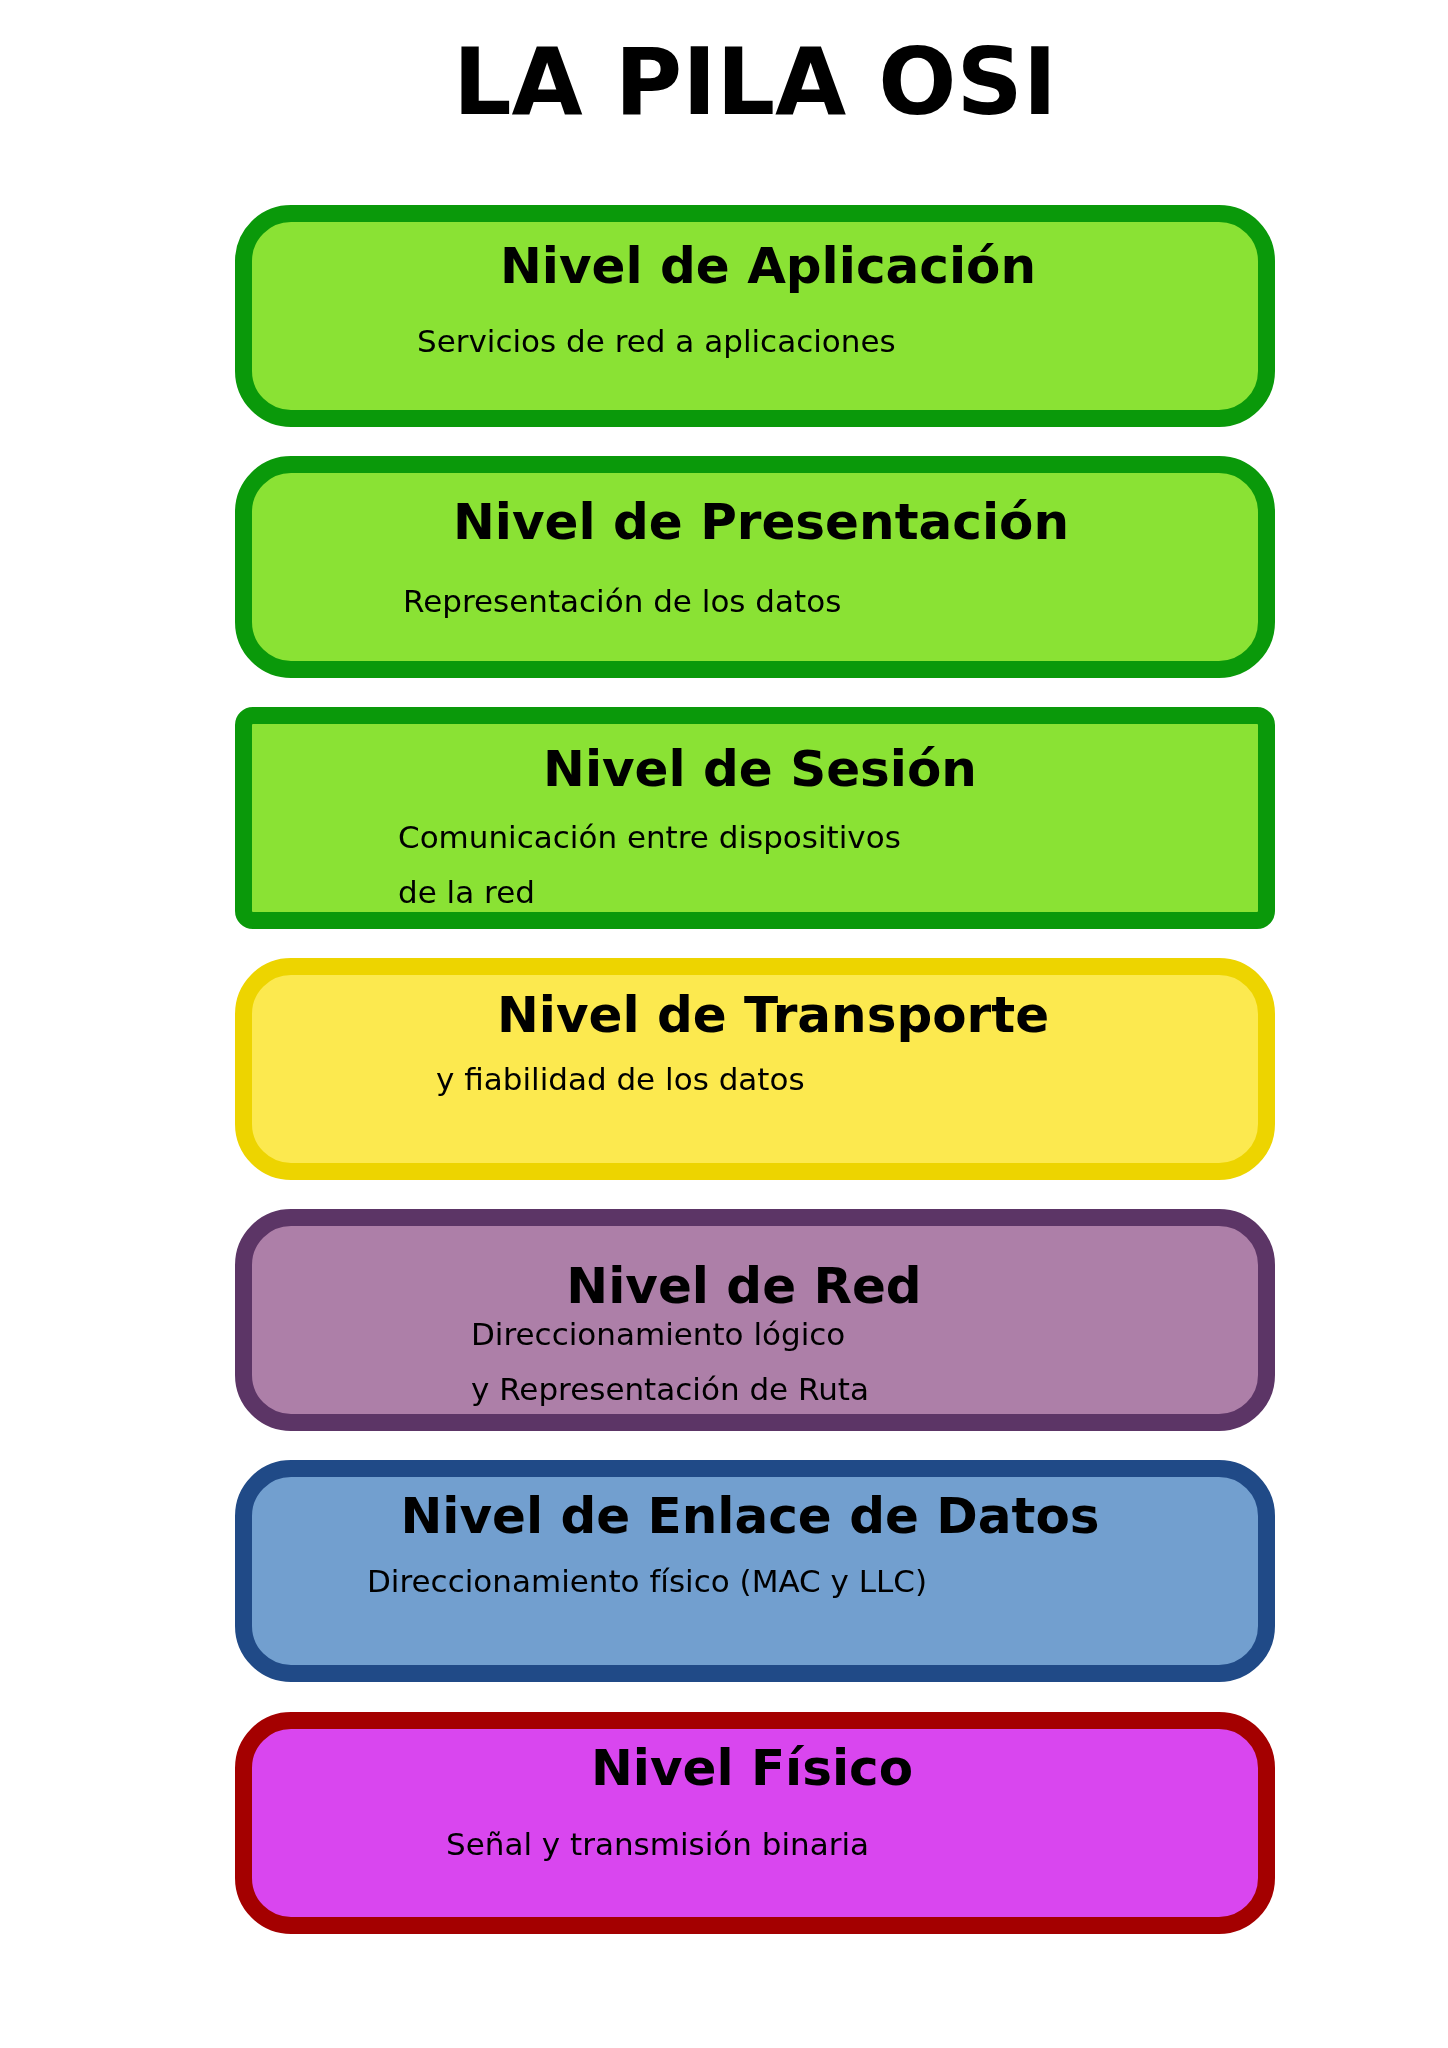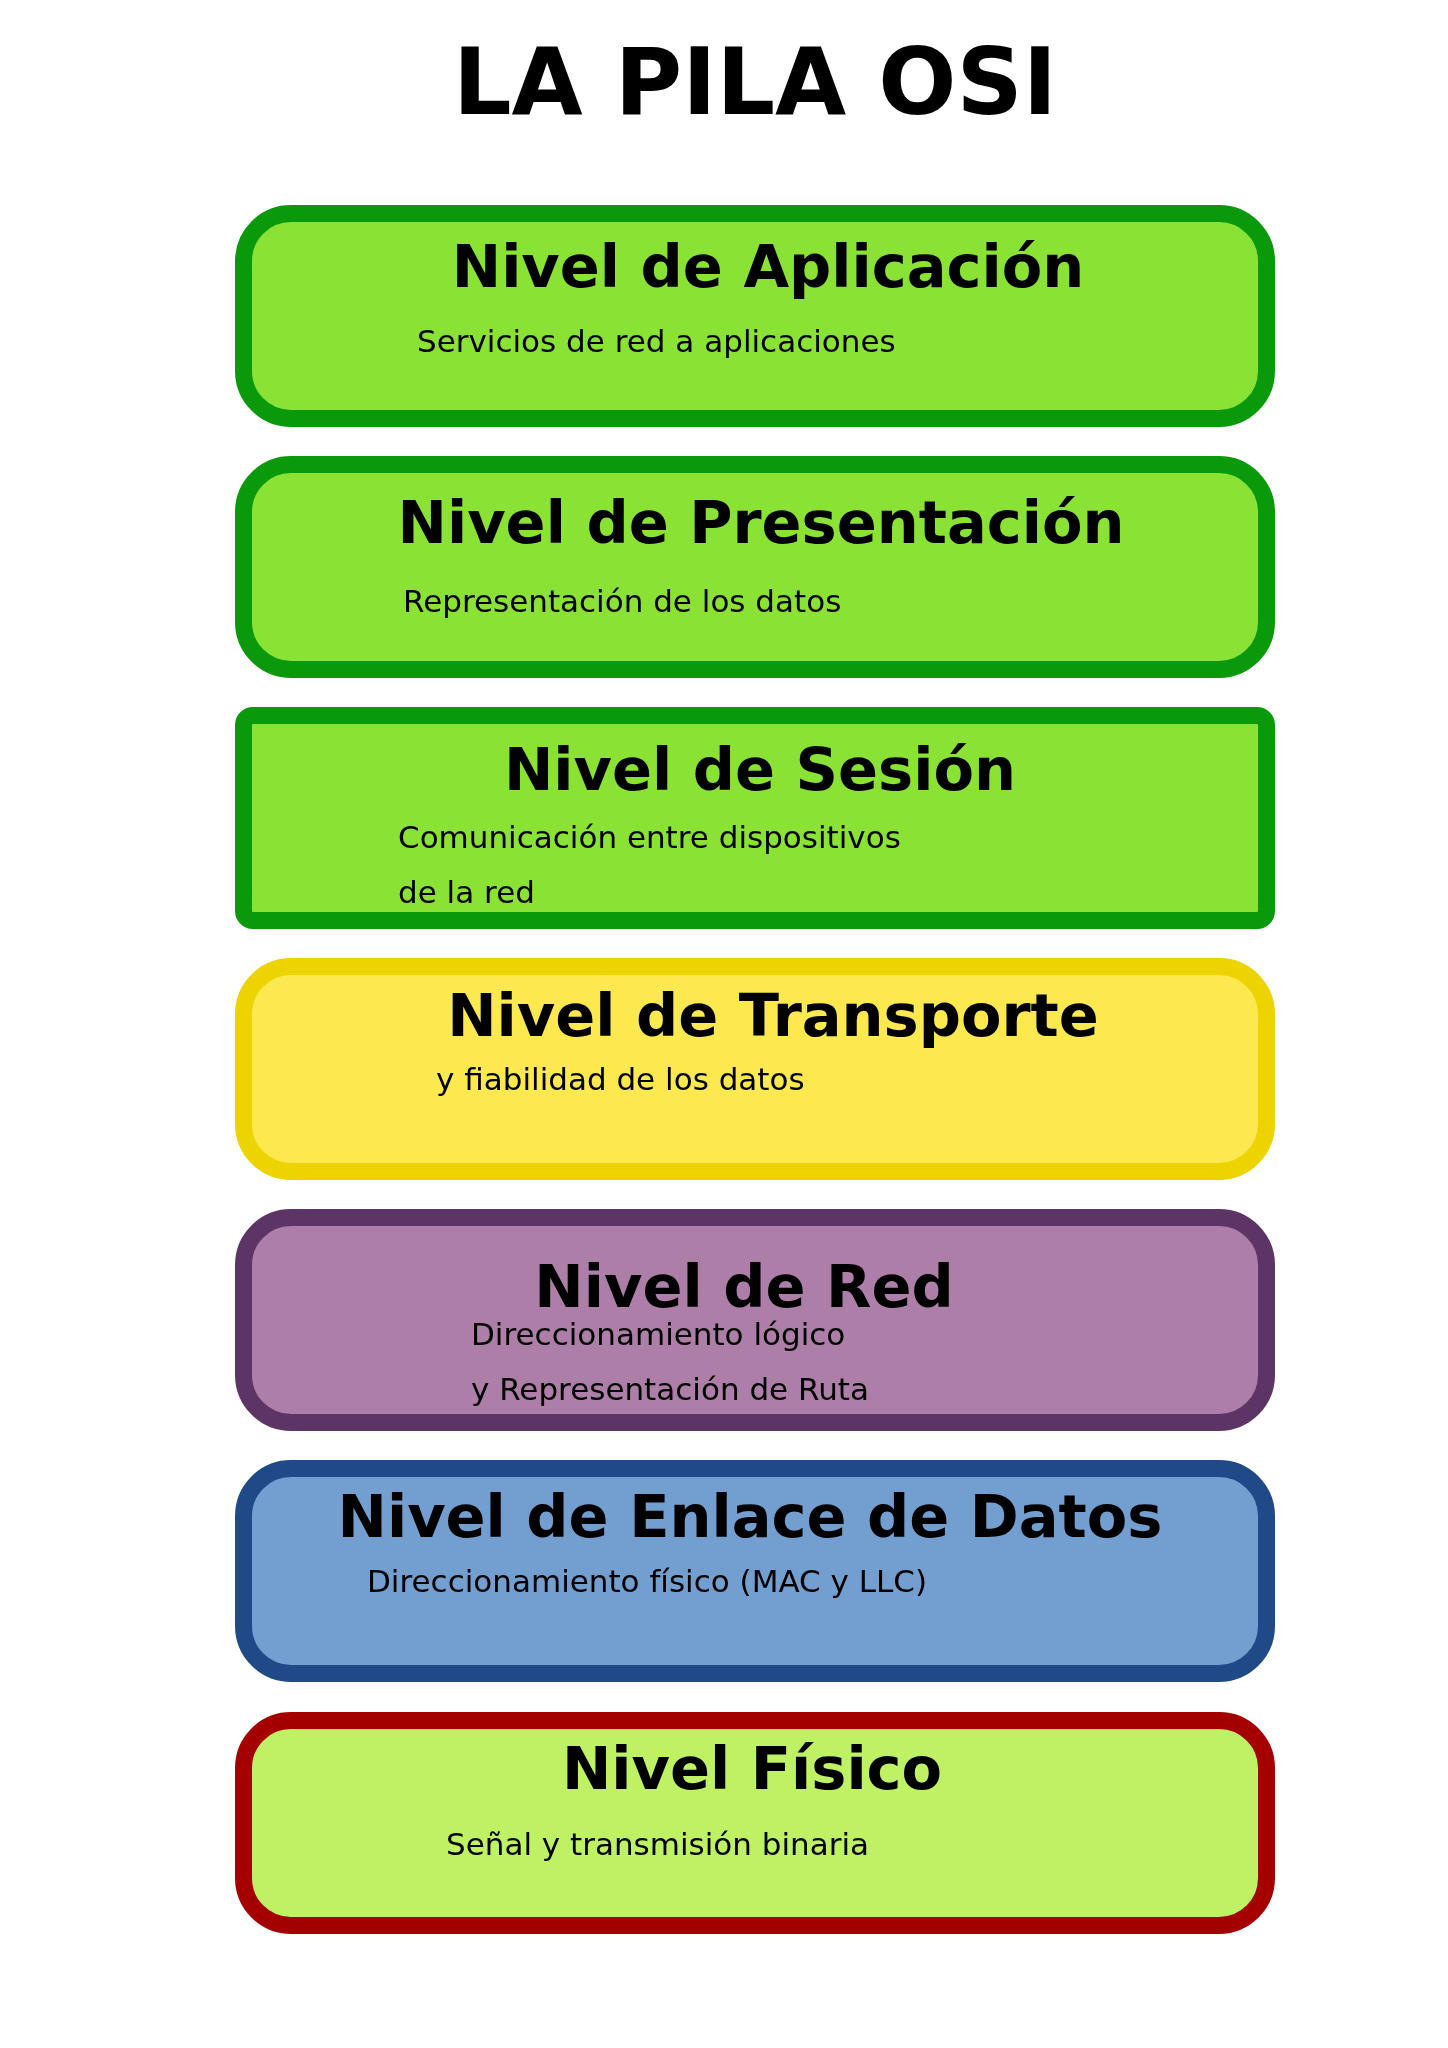--- a/index.html
+++ b/index.html
@@ -5,21 +5,21 @@
   html, body { margin: 0; padding: 0; background: #ffffff; }
   body { width: 1448px; height: 2048px; position: relative; overflow: hidden;
          font-family: "DejaVu Sans", sans-serif; color: #000; }
   .main-title { position: absolute; left: 0; top: 37px; width: 1510px;
                 text-align: center; font-weight: bold; font-size: 92px;
                 line-height: 92px; letter-spacing: 0px; }
   .layer { position: absolute; left: 235px; width: 1040px; height: 222px;
            box-sizing: border-box; border-width: 17px; border-style: solid;
            border-radius: 56px; }
   .layer .ttl { position: absolute; left: -17px; width: 1040px; text-align: center;
-                font-weight: bold; font-size: 59px; line-height: 59px; white-space: nowrap; }
+                font-weight: bold; font-size: 50px; line-height: 59px; white-space: nowrap; }
   .layer .sub { position: absolute; font-size: 31px; line-height: 55px; white-space: nowrap; }
   .layer .sub span { display: block; }
 
   .l1 { top: 205px; }  .l2 { top: 456px; }  .l3 { top: 707px; border-radius: 18px; }
   .l4 { top: 958px; }  .l5 { top: 1209px; } .l6 { top: 1460px; } .l7 { top: 1712px; }
 
   
   .l1 .ttl { top: 15px; transform: translateX(13px); }  .l1 .sub { top: 92px; left: 165px; }
   .l2 .ttl { top: 20px; transform: translateX(6px); }   .l2 .sub { top: 101px; left: 151px; }
   .l3 .ttl { top: 16px; transform: translateX(5px); }   .l3 .sub { top: 86px; left: 146px; }
@@ -70,18 +70,18 @@
   </div>
 </div>
 
 <div class="layer l6" style="background: rgb(114, 159, 207); border-color: rgb(32, 74, 135);">
   <div class="ttl">Nivel de Enlace de Datos</div>
   <div class="sub">
     <span>Direccionamiento físico (MAC y LLC)</span>
   </div>
 </div>
 
-<div class="layer l7" style="background: #bef264; border-color: rgb(164, 0, 0);">
+<div class="layer l7" style="background: #d946ef; border-color: rgb(164, 0, 0);">
   <div class="ttl">Nivel Físico</div>
   <div class="sub">
     <span>Señal y transmisión binaria</span>
   </div>
 </div>
 
 </body></html>

